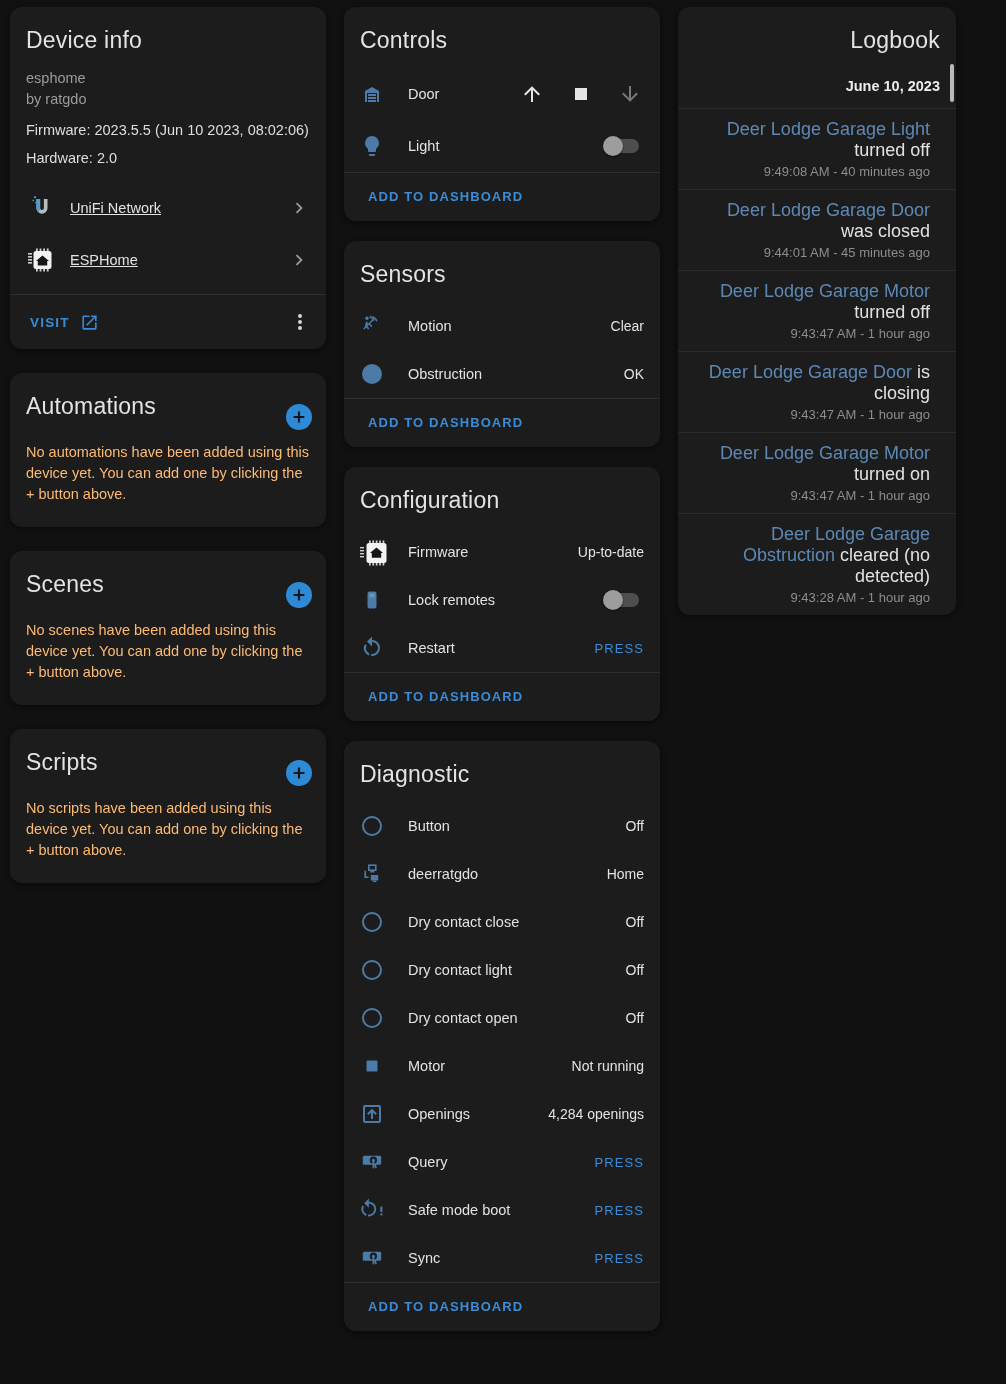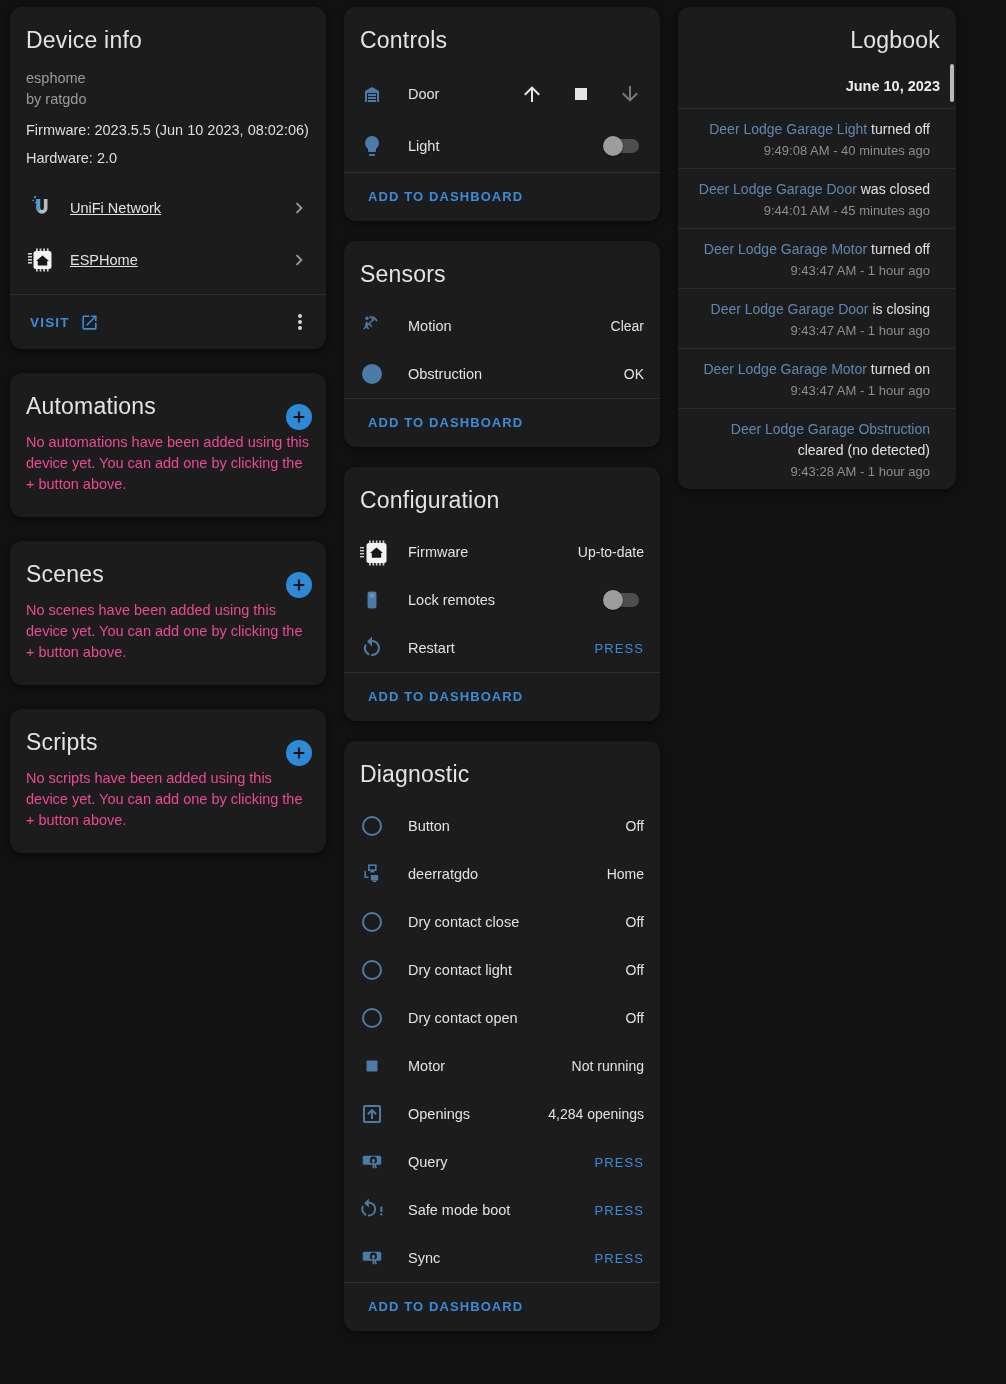--- a/index.html
+++ b/index.html
@@ -44,21 +44,21 @@
     height:55px; padding:0 14px 0 20px;
   }
   .visit-btn { display:flex; align-items:center; gap:10px; color:#3a8cd8;
     font-weight:700; letter-spacing:1.2px; font-size:13.5px; cursor:pointer; }
   .kebab { width:24px; height:24px; color:#d6d6d6; cursor:pointer; }
 
   
   .plus-btn { width:26px; height:26px; border-radius:50%; background:#2f8ad6;
     margin:22px 14px 0 0; flex:none; cursor:pointer; display:flex;
     align-items:center; justify-content:center; }
-  .empty-text { padding:2px 16px 22px; color:#ec4899; font-size:14.5px; line-height:21px; }
+  .empty-text { padding:2px 16px 22px; color:#fdba74; font-size:14.5px; line-height:21px;margin-top:10px; }
 
   
   .hrow { display:flex; align-items:center; padding:0 16px; height:48px; }
   .hrow.tall { height:52px; }
   .hrow.input-row { height:64px; }
   .icon24 { width:24px; height:24px; margin-right:24px; flex:none; color:#4b7ba6; }
   .icon24 svg { display:block; }
   .rlabel { flex:1; font-size:14.5px; color:#e2e2e2; white-space:nowrap;
     overflow:hidden; text-overflow:clip; }
   .rvalue { font-size:14px; color:#e2e2e2; white-space:nowrap; }
@@ -81,21 +81,21 @@
   .tf-value { background:transparent; border:none; outline:none; color:#f2f2f2;
     font-size:15px; width:60px; font-family:"Liberation Sans", sans-serif; }
   .tf-suffix { color:#8f8f8f; font-size:14px; }
 
   .atd { border-top:1px solid #2e2e2e; color:#3a8cd8; font-weight:700;
     font-size:13px; letter-spacing:1.1px; padding:16px 16px 17px 24px; cursor:pointer; }
 
   
   .lb-date { font-weight:700; font-size:14.5px; color:#ececec; padding:10px 16px 14px; }
   .lb-entry { border-top:1px solid #2a2a2a; padding:10px 26px 10px 16px; }
-  .lb-msg { font-size:14px; line-height:21px; color:#e1e1e1; }
+  .lb-msg { font-size:18px; line-height:21px; color:#e1e1e1; }
   .lb-entity { color:#5d88b4; cursor:pointer; }
   .lb-time { color:#8d8d8d; font-size:13px; margin-top:3px; }
   .lb-scrollthumb { position:absolute; right:2px; top:57px; width:4px; height:38px;
     background:#b9b9b9; border-radius:2px; cursor:pointer; }
 </style>
 </head>
 <body>
 
 <div class="col" id="col-left">
 

